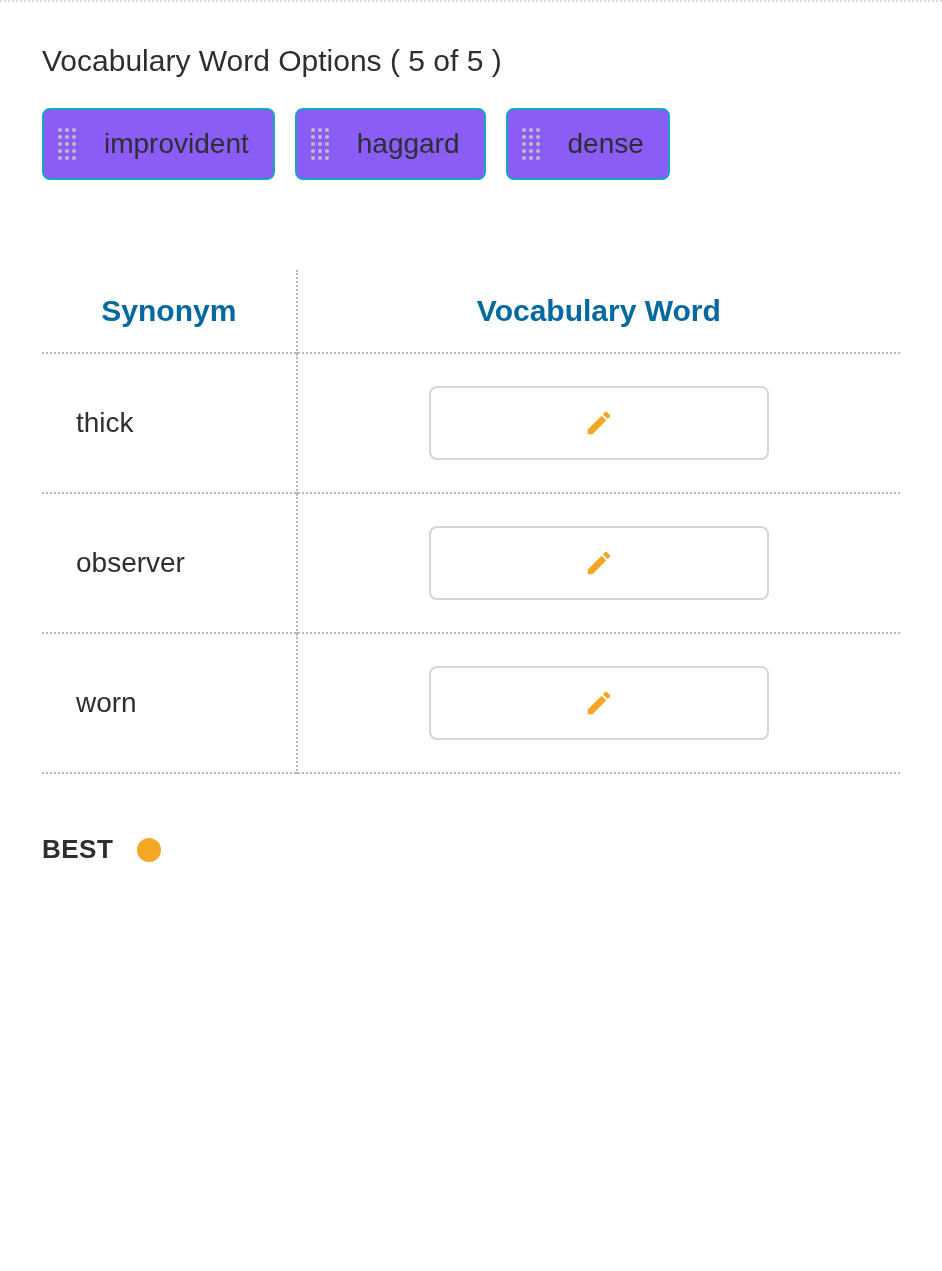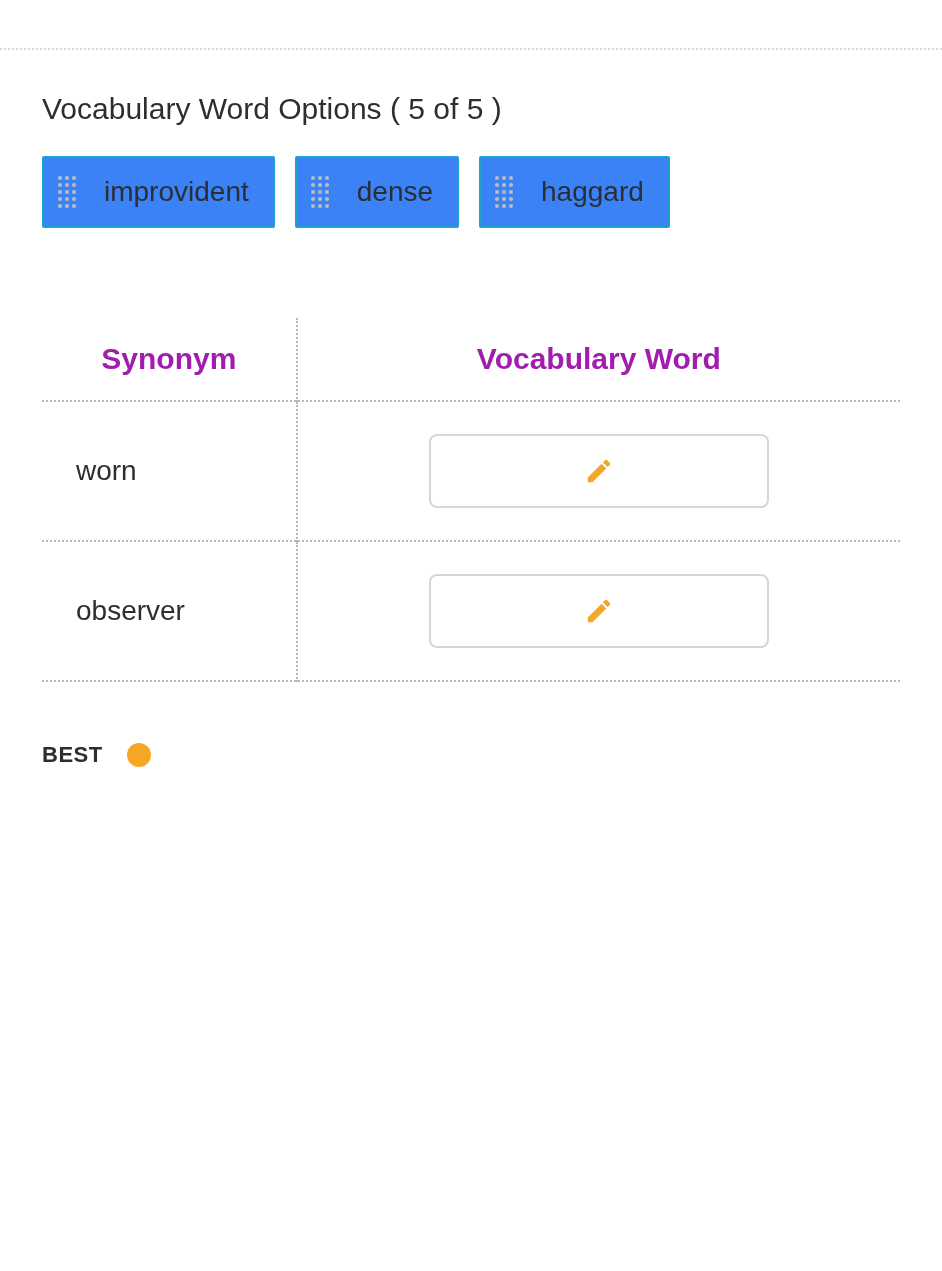--- a/index.html
+++ b/index.html
@@ -7,41 +7,40 @@
     margin: 0;
     padding: 0;
     font-family: -apple-system, BlinkMacSystemFont, "Segoe UI", Helvetica, Arial, sans-serif;
     background: #ffffff;
     color: #2b2f33;
     width: 942px;
   }
   .page {
     padding: 42px 42px 0 42px;
     border-top: 2px dotted #d9d9d9;
-    margin-top: 48px;
   }
   .section-title {
     font-size: 30px;
     font-weight: 400;
     color: #2b2f33;
     margin: 0 0 30px 0;
   }
   .word-options {
     display: flex;
     flex-wrap: wrap;
     gap: 20px;
     margin-bottom: 90px;
   }
   .word-chip {
     display: inline-flex;
     align-items: center;
     border: 2px solid #1aa3c9;
-    border-radius: 2px;
+    border-radius: 8px;
     padding: 18px 24px 18px 14px;
-    background: #3b82f6;
+    background: #8b5cf6;
     cursor: grab;
   }
   .drag-handle {
     width: 22px;
     display: grid;
     grid-template-columns: repeat(3, 4px);
     grid-auto-rows: 4px;
     gap: 3px 3px;
     margin-right: 24px;
   }
@@ -55,21 +54,21 @@
     font-size: 28px;
     color: #2b2f33;
   }
   .match-table {
     width: 100%;
     border-collapse: collapse;
   }
   .match-table th {
     font-size: 30px;
     font-weight: 600;
-    color: #a21caf;
+    color: #0369a1;
     padding: 24px 0;
   }
   .match-table th:first-child,
   .match-table td:first-child {
     border-right: 2px dotted #b9b9b9;
   }
   .match-table thead tr {
     border-bottom: 2px dotted #b9b9b9;
   }
   .match-table tbody tr {
@@ -100,21 +99,21 @@
   .pencil-icon svg {
     width: 30px;
     height: 30px;
     display: block;
   }
   .footer {
     margin-top: 60px;
     display: flex;
     align-items: center;
     gap: 24px;
-    font-size: 22px;
+    font-size: 26px;
     text-align: right;
   }
   .footer-best {
     font-weight: 800;
     color: #2b2f33;
     letter-spacing: 0.5px;
   }
   .orange-dot {
     width: 24px;
     height: 24px;
@@ -166,72 +165,82 @@
           <span></span>
           <span></span>
           <span></span>
           <span></span>
           <span></span>
           <span></span>
           <span></span>
           <span></span>
           <span></span>
         </div>
-        <span class="word-chip-label">dense</span>
+        <span class="word-chip-label">haggard</span>
       </div>
       <div class="word-chip">
         <div class="drag-handle">
           <span></span>
           <span></span>
           <span></span>
           <span></span>
           <span></span>
           <span></span>
           <span></span>
           <span></span>
           <span></span>
           <span></span>
           <span></span>
           <span></span>
           <span></span>
           <span></span>
           <span></span>
         </div>
-        <span class="word-chip-label">haggard</span>
+        <span class="word-chip-label">dense</span>
       </div>
     </div>
 
   <table class="match-table">
     <thead>
       <tr>
         <th>Synonym</th>
         <th>Vocabulary Word</th>
       </tr>
     </thead>
     <tbody id="table-body">
         <tr>
-          <td class="syn-cell">worn</td>
+          <td class="syn-cell">thick</td>
           <td class="vocab-cell"><div class="drop-target">
               <span class="pencil-icon">
                 <svg viewBox="0 0 24 24" fill="#f5a623">
                   <path d="M3 17.25V21h3.75l11.06-11.06-3.75-3.75L3 17.25zM20.71 7.04a1 1 0 0 0 0-1.41l-2.34-2.34a1 1 0 0 0-1.41 0l-1.83 1.83 3.75 3.75 1.83-1.83z"></path>
                 </svg>
               </span>
             </div></td>
         </tr>
         <tr>
           <td class="syn-cell">observer</td>
           <td class="vocab-cell"><div class="drop-target">
               <span class="pencil-icon">
                 <svg viewBox="0 0 24 24" fill="#f5a623">
                   <path d="M3 17.25V21h3.75l11.06-11.06-3.75-3.75L3 17.25zM20.71 7.04a1 1 0 0 0 0-1.41l-2.34-2.34a1 1 0 0 0-1.41 0l-1.83 1.83 3.75 3.75 1.83-1.83z"></path>
                 </svg>
               </span>
             </div></td>
         </tr>
+        <tr>
+          <td class="syn-cell">worn</td>
+          <td class="vocab-cell"><div class="drop-target">
+              <span class="pencil-icon">
+                <svg viewBox="0 0 24 24" fill="#f5a623">
+                  <path d="M3 17.25V21h3.75l11.06-11.06-3.75-3.75L3 17.25zM20.71 7.04a1 1 0 0 0 0-1.41l-2.34-2.34a1 1 0 0 0-1.41 0l-1.83 1.83 3.75 3.75 1.83-1.83z"></path>
+                </svg>
+              </span>
+            </div></td>
+        </tr>
       </tbody>
   </table>
 
   <div class="footer">
     <span class="footer-best">BEST</span>
     <span class="orange-dot"></span>
   </div>
 
 </div>
 

